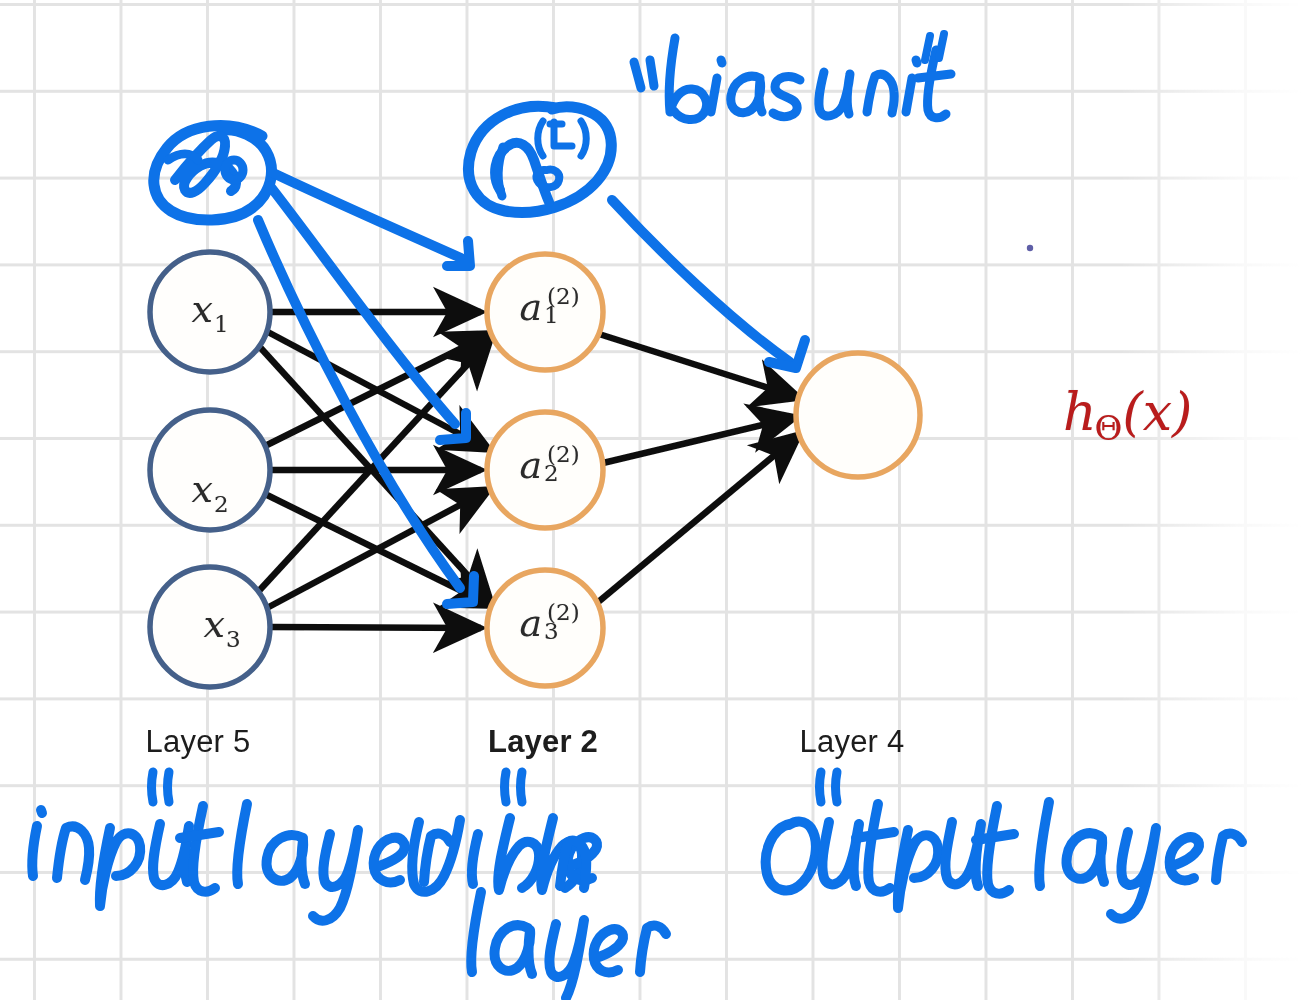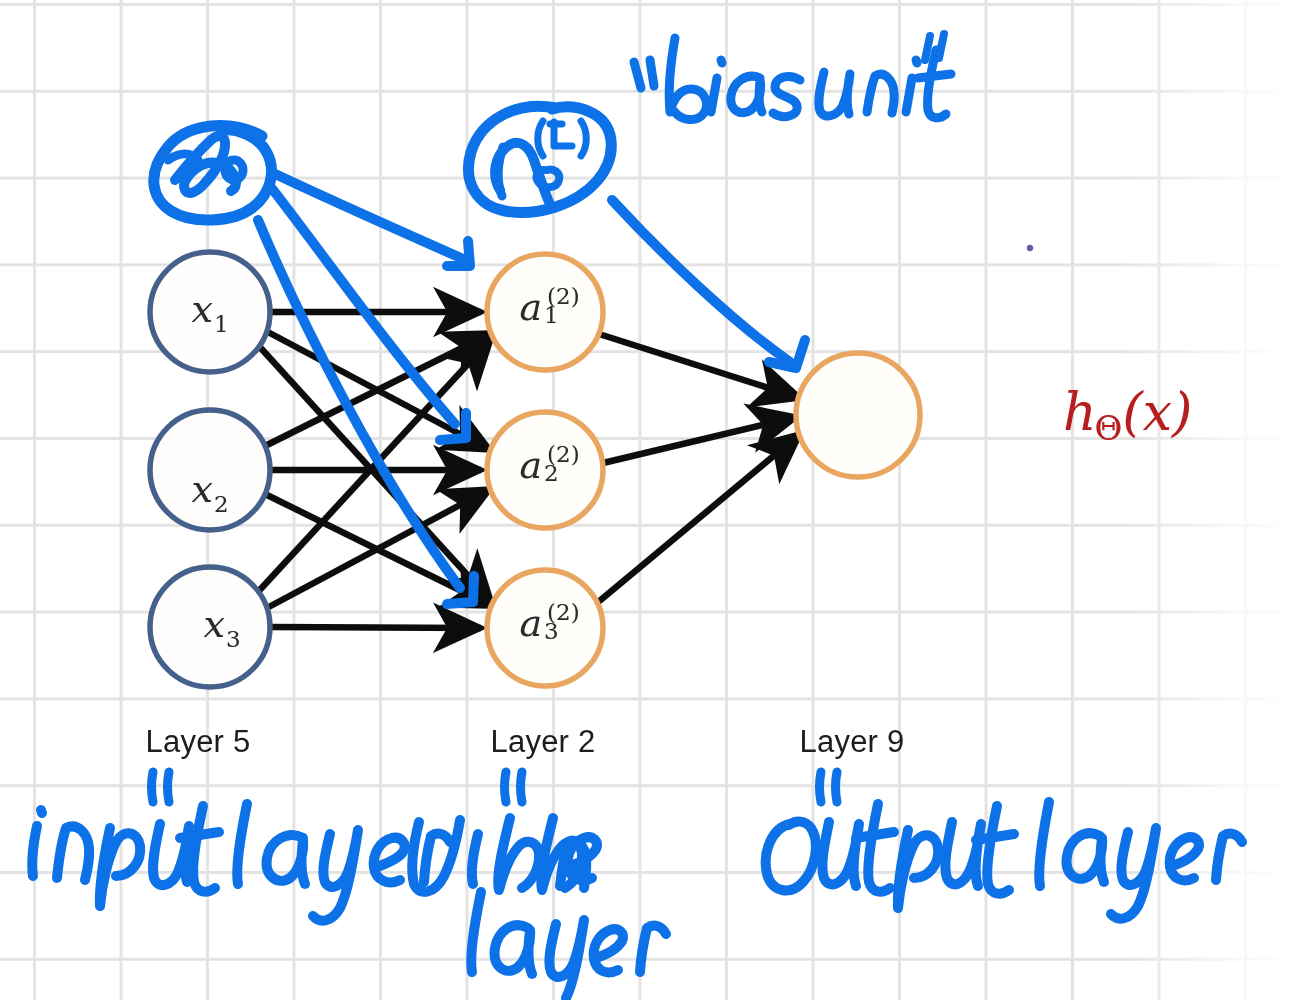--- a/index.html
+++ b/index.html
@@ -293,16 +293,16 @@
   </div>
   <div class="node-label" style="left:548px; top:628px;">
     <span class="base">a</span><span class="stack"><span class="sup2">(2)</span><span class="sub2">3</span></span>
   </div>
 
   <div class="hyp-label" style="left:1063px; top:415px;">
     <span>h</span><span class="theta">Θ</span><span>(x)</span>
   </div>
 
   <div class="layer-label" style="left:198px; top:724px;">Layer 5</div>
-  <div class="layer-label" style="left:543px; top:724px;">Layer 2</div>
-  <div class="layer-label" style="left:852px; top:724px;">Layer 9</div>
+  <div class="layer-label" style="left:543px; top:724px;font-weight:bold;">Layer 2</div>
+  <div class="layer-label" style="left:852px; top:724px;">Layer 4</div>
 
 </div>
 
 </body></html>

